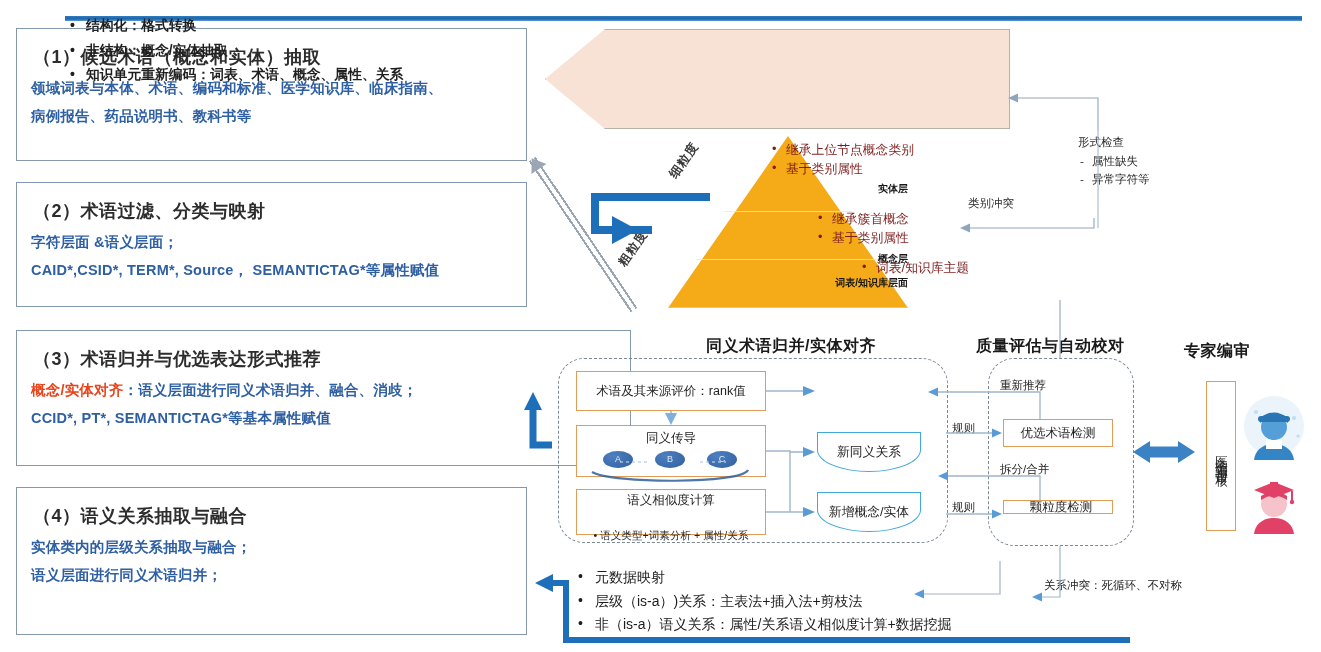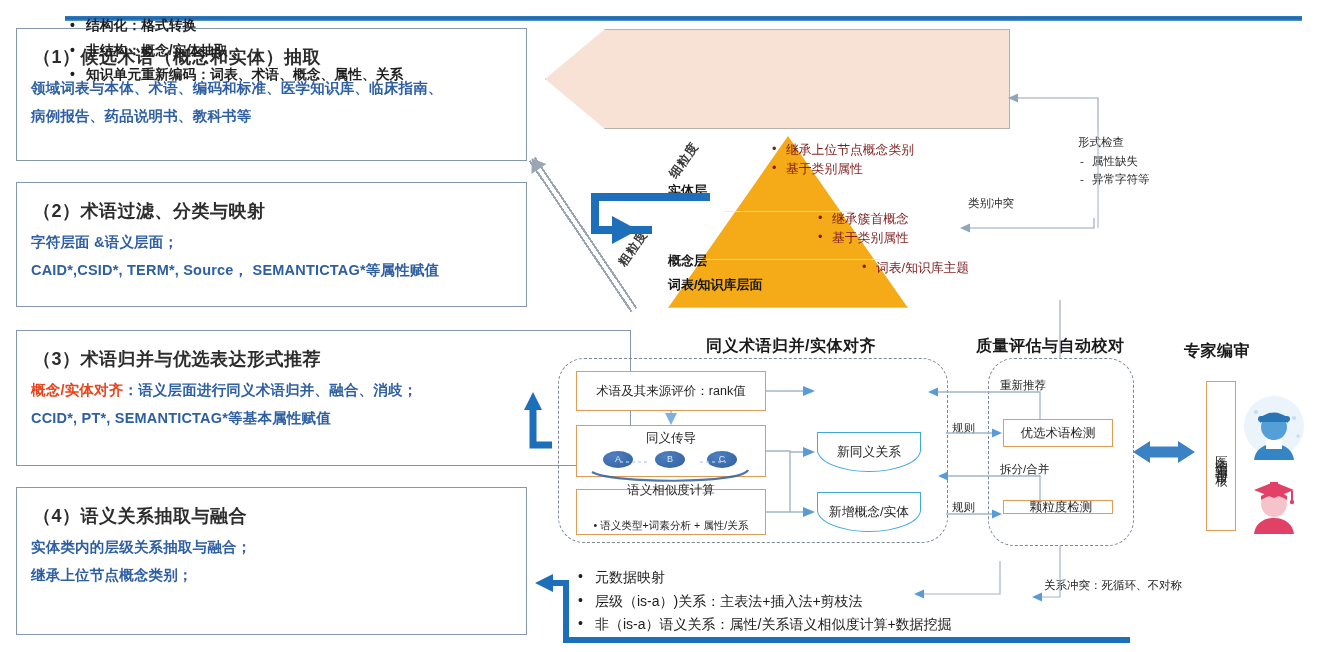--- a/index.html
+++ b/index.html
@@ -62,21 +62,21 @@
 
   
   #pyramid-wrap { position: absolute; left: 668px; top: 136px; width: 240px; height: 172px; }
   .pyr-tri {
     position: absolute; inset: 0;
     background: #f5ab18;
     clip-path: polygon(50% 0, 100% 100%, 0 100%);
     border-bottom: 1px solid #c7c7c7;
   }
   .pyr-div { position: absolute; height: 1px; background: #e7e7e7cc; }
-  .pyr-lbl { position: absolute; width: 240px; text-align: left; font-weight: bold; font-size: 13px; color: #171717; }
+  .pyr-lbl { position: absolute; width: 240px; text-align: right; font-weight: bold; font-size: 10px; color: #171717; }
 
   .gran-arrow {
     position: absolute; left: 627px; top: 128px;
     width: 14px; height: 182px;
     background: linear-gradient(to right,#ffffff 0,#ffffff 3px,#9aa6b4 3px,#9aa6b4 5px,#ffffff 5px,#ffffff 9px,#9aa6b4 9px,#9aa6b4 11px,#ffffff 11px);
     transform: rotate(-34deg); transform-origin: 50% 100%;
   }
   .gran-head {
     position: absolute; left: 0; top: -1px; width: 0; height: 0;
     border-left: 9px solid transparent; border-right: 9px solid transparent;
@@ -135,21 +135,21 @@
     position: absolute; background: #ffffff;
     border: 1.4px solid #41a8da;
     border-radius: 0 0 50% 50% / 0 0 22px 22px;
     display: flex; align-items: center; justify-content: center;
     font-size: 12.8px; color: #1f1f1f;
   }
 
   #fb-rank  { left: 576px; top: 371px; width: 190px; height: 40px; }
   #fb-syn   { left: 576px; top: 425px; width: 190px; height: 52px; }
   #fb-sim   { left: 576px; top: 489px; width: 190px; height: 46px;
-              flex-direction: column; justify-content: flex-end; gap: 19px; }
+              flex-direction: column; justify-content: space-between; gap: 19px; }
   #fb-pref  { left: 817px; top: 371px; width: 98px;  height: 40px; }
   #wv-newsyn{ left: 817px; top: 432px; width: 104px; height: 40px; }
   #wv-newcon{ left: 817px; top: 492px; width: 104px; height: 40px; }
   #fb-pdet  { left: 1003px; top: 419px; width: 110px; height: 28px; }
   #fb-gdet  { left: 1003px; top: 500px; width: 110px; height: 14px; padding-left: 12px; }
 
   .fb-sub { font-size: 10.6px; color: #1f1f1f; white-space: nowrap; }
   .fb-sub:before { content: "• "; }
 
   
@@ -213,21 +213,21 @@
 
   <div class="stage-box" id="box3">
     <div class="stage-title">（3）术语归并与优选表达形式推荐</div>
     <div class="stage-line"><span class="hl">概念/实体对齐</span><span>：语义层面进行同义术语归并、融合、消歧；</span></div>
     <div class="stage-line">CCID*, PT*, SEMANTICTAG*等基本属性赋值</div>
   </div>
 
   <div class="stage-box" id="box4">
     <div class="stage-title">（4）语义关系抽取与融合</div>
     <div class="stage-line">实体类内的层级关系抽取与融合；</div>
-    <div class="stage-line">继承上位节点概念类别；</div>
+    <div class="stage-line">语义层面进行同义术语归并；</div>
   </div>
 
   <div class="chevron"></div>
   <ul class="chev-list">
     <li>结构化：格式转换</li>
     <li>非结构：概念/实体抽取</li>
     <li>知识单元重新编码：词表、术语、概念、属性、关系</li>
   </ul>
 
   <div id="pyramid-wrap">

